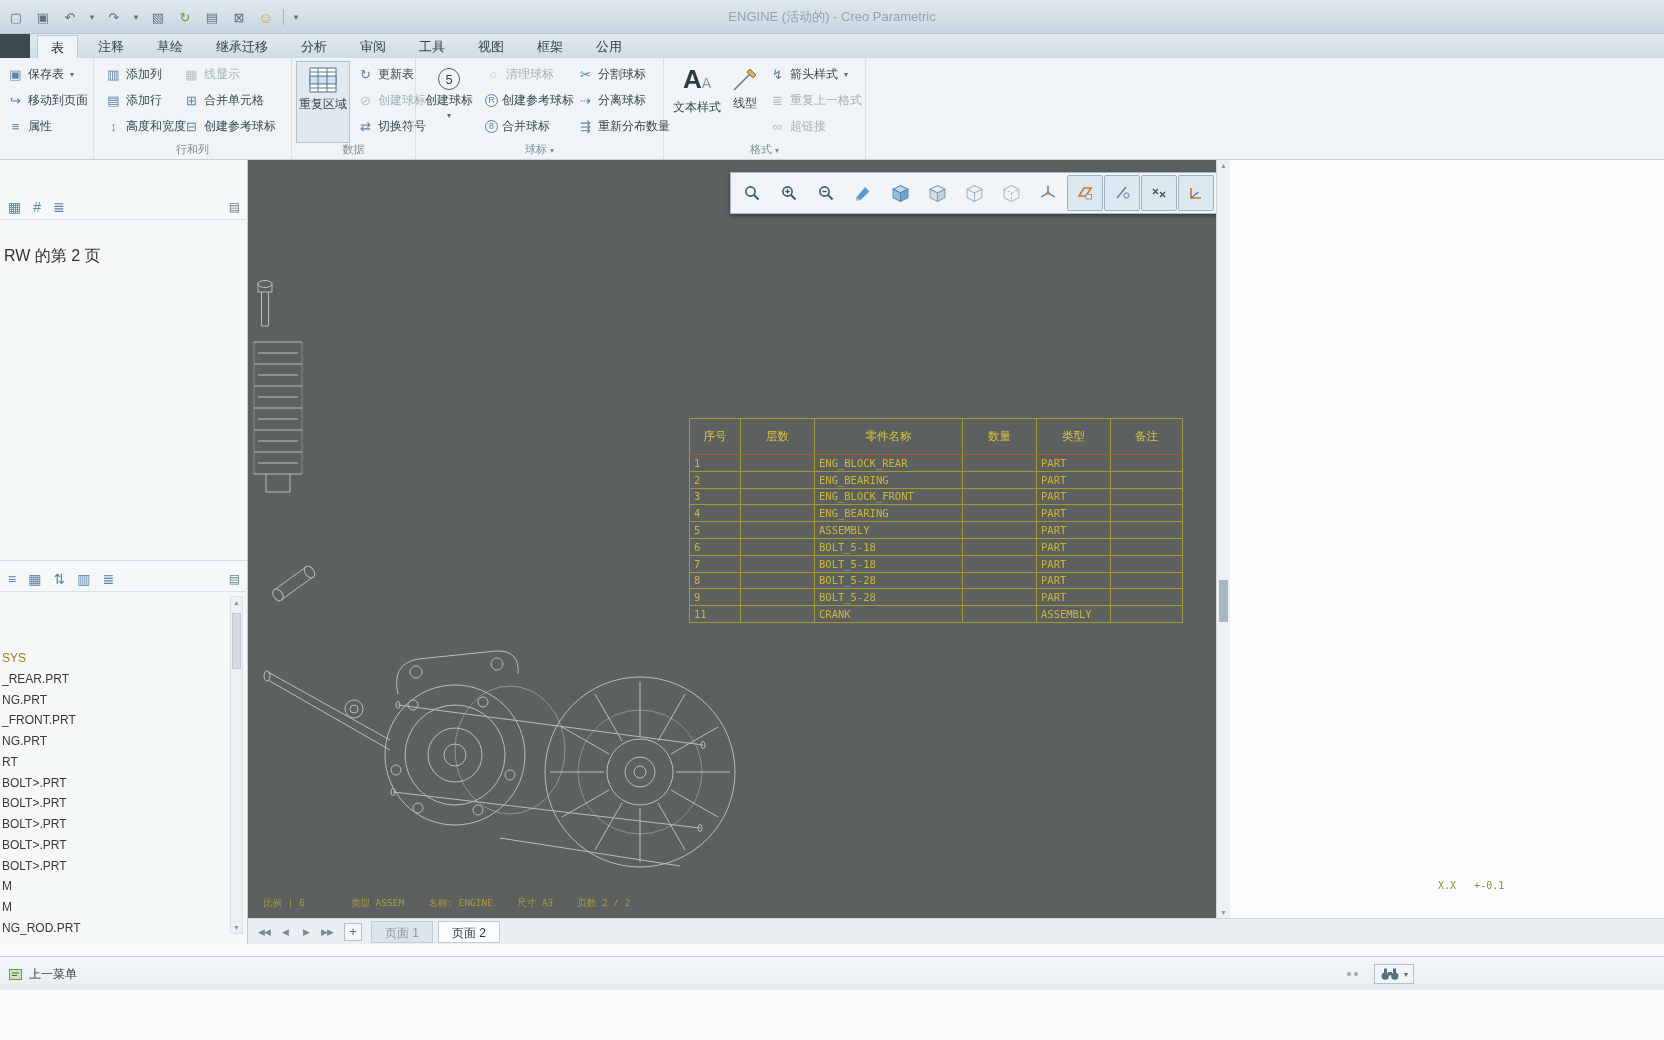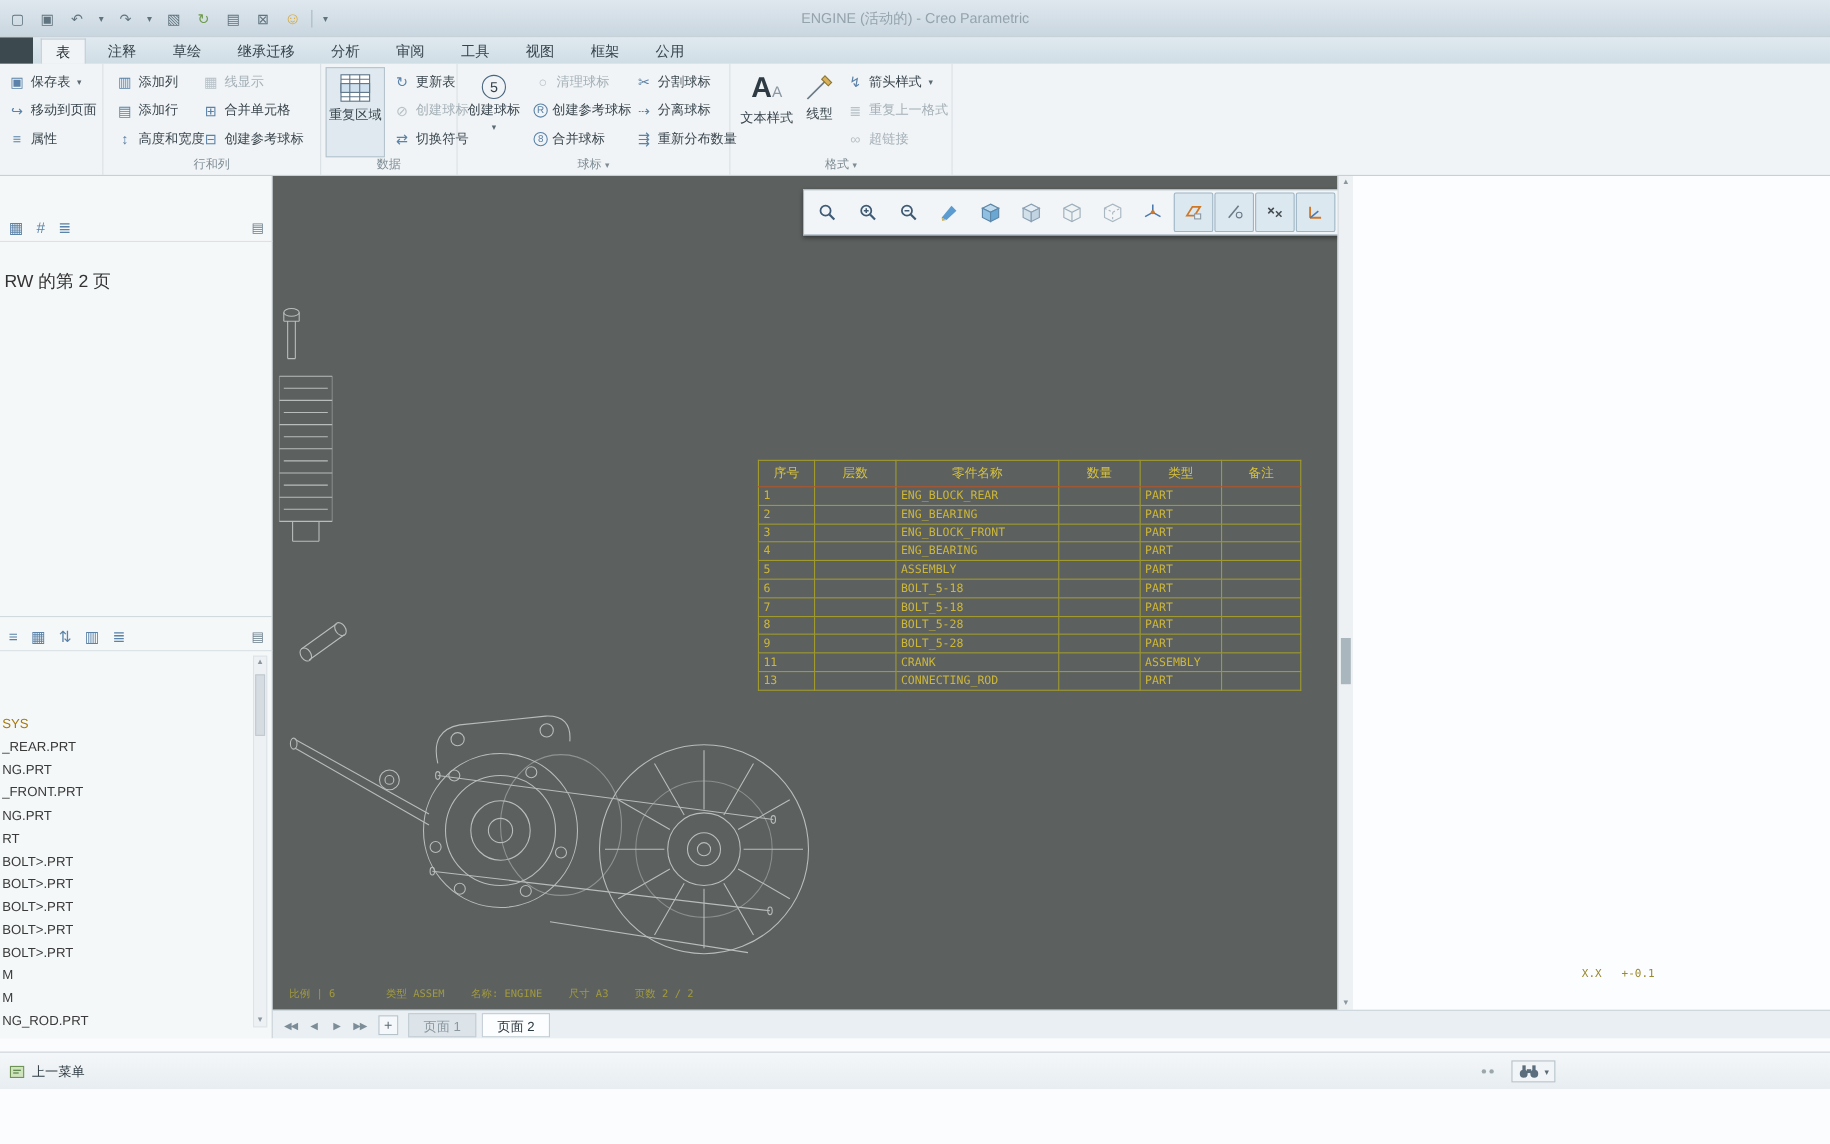--- a/index.html
+++ b/index.html
@@ -79,21 +79,21 @@
     padding:0 3px; gap:1px; }
   .vbtn { width:36px; height:36px; display:flex; align-items:center; justify-content:center; border-radius:2px; }
   .vbtn.pressed { background:#dce8f0; border:1px solid #9db4c4; }
   .dwg { position:absolute; left:0; top:0; }
 
   
   .bom { position:absolute; left:441px; top:258px; border-collapse:collapse; table-layout:fixed;
     font-family:"DejaVu Sans Mono", monospace; }
   .bom th, .bom td { border:1px solid #a09a2e; color:#ccb63a; font-weight:normal; font-size:10.5px;
     padding:0 4px; height:16.8px; overflow:hidden; white-space:nowrap; }
-  .bom th { height:24px; text-align:center; color:#d8c23c; font-size:11.5px; border-bottom:1px solid #b0562c; }
+  .bom th { height:36px; text-align:center; color:#d8c23c; font-size:11.5px; border-bottom:1px solid #b0562c; }
   .bom td { text-align:left; }
   .bom td.c-note { border-left:1px solid #b5542a; }
 
   .dwg-footer { position:absolute; left:15px; bottom:8px; display:flex; align-items:baseline;
     font-family:"DejaVu Sans Mono", monospace; font-size:9.5px; color:#a29a3e; white-space:nowrap; }
   .dwg-footer span { margin-right:24px; }
   .dwg-footer .wide { margin-right:46px; }
 
   
   .vscroll { position:absolute; left:1216px; top:160px; width:14px; height:758px; background:#edf1f3;
@@ -578,28 +578,20 @@
             <td class="c-note"></td>
           </tr>
         <tr>
             <td>11</td>
             <td></td>
             <td>CRANK</td>
             <td></td>
             <td>ASSEMBLY</td>
             <td class="c-note"></td>
           </tr>
-        <tr>
-            <td>13</td>
-            <td></td>
-            <td>CONNECTING_ROD</td>
-            <td></td>
-            <td>PART</td>
-            <td class="c-note"></td>
-          </tr>
       </tbody>
     </table>
 
     <div class="dwg-footer">
       <span class="wide">比例 | 6</span>
       <span>类型 ASSEM</span>
       <span>名称: ENGINE</span>
       <span>尺寸 A3</span>
       <span>页数 2 / 2</span>
     </div>

